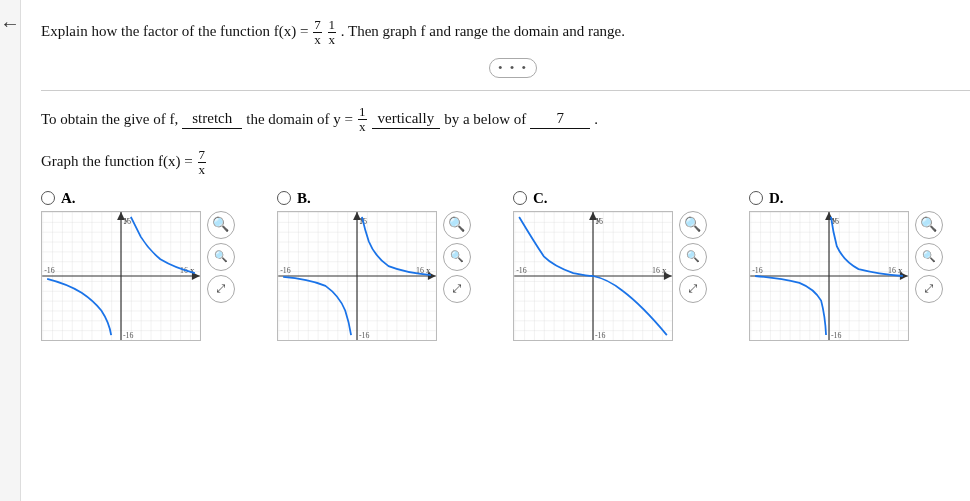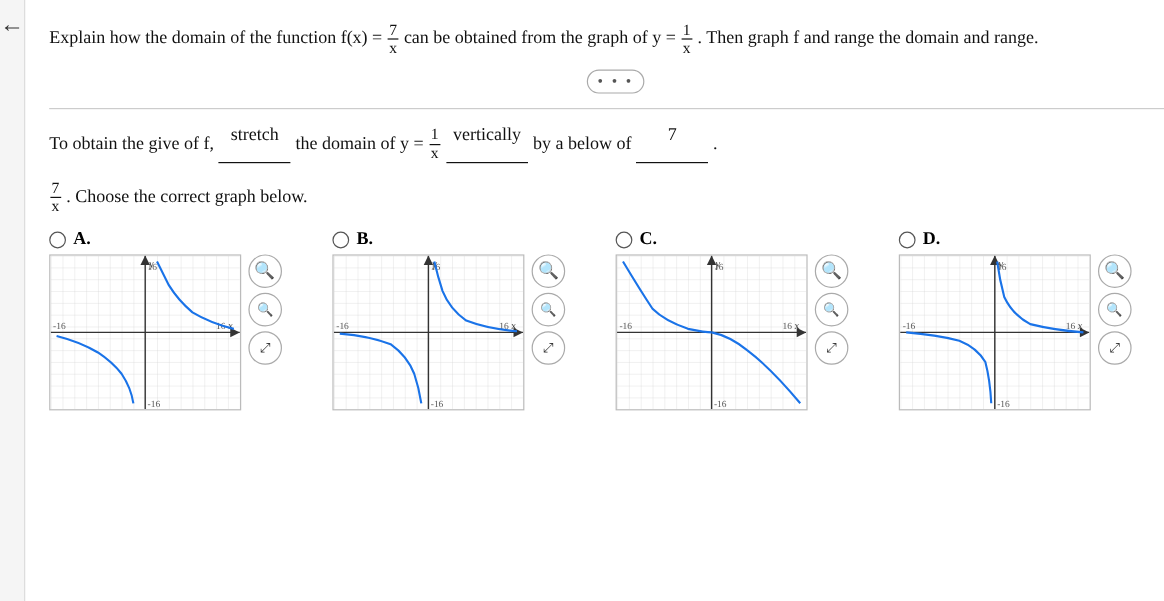--- a/index.html
+++ b/index.html
@@ -78,21 +78,21 @@
       align-items: center;
       flex-wrap: wrap;
       gap: 4px;
     }
 
     .answer-box {
       border-bottom: 1.5px solid #111;
       min-width: 60px;
       text-align: center;
       font-size: 15px;
-      padding: 0 6px 13px 6px;
+      padding: 0 6px 1px 6px;
       display: inline-block;
     }
 
     .graph-question {
       font-size: 15px;
       color: #111;
       margin-bottom: 12px;
     }
 
     .options-row {
@@ -195,26 +195,25 @@
 
 <div class="page">
 
   <div class="left-bar">
     <span class="back-arrow">←</span>
   </div>
 
   <div class="main-content">
 
     <div class="question-text">
-      <span>Explain how the domain of the function f(x) =</span>
+      <span>Explain how the factor of the function f(x) =</span>
       <span class="inline-frac">
         <span class="num">7</span>
         <span class="den">x</span>
       </span>
-      <span>can be obtained from the graph of y =</span>
       <span class="inline-frac">
         <span class="num">1</span>
         <span class="den">x</span>
       </span>
       <span>. Then graph f and range the domain and range.</span>
     </div>
 
     <div class="dots-row">
       <span class="dots">• • •</span>
     </div>
@@ -228,25 +227,25 @@
         <span class="num">1</span>
         <span class="den">x</span>
       </span>
       <span class="answer-box">vertically</span>
       <span>by a below of</span>
       <span class="answer-box">7</span>
       <span>.</span>
     </div>
 
     <div class="graph-question">
+      <span>Graph the function f(x) =</span>
       <span class="inline-frac">
         <span class="num">7</span>
         <span class="den">x</span>
       </span>
-      <span>. Choose the correct graph below.</span>
     </div>
 
     <div class="options-row">
 
       <div class="option">
         <div class="option-label-row">
           <div class="radio-circle"></div>
           <span class="option-letter">A.</span>
         </div>
         <div class="graph-container">

